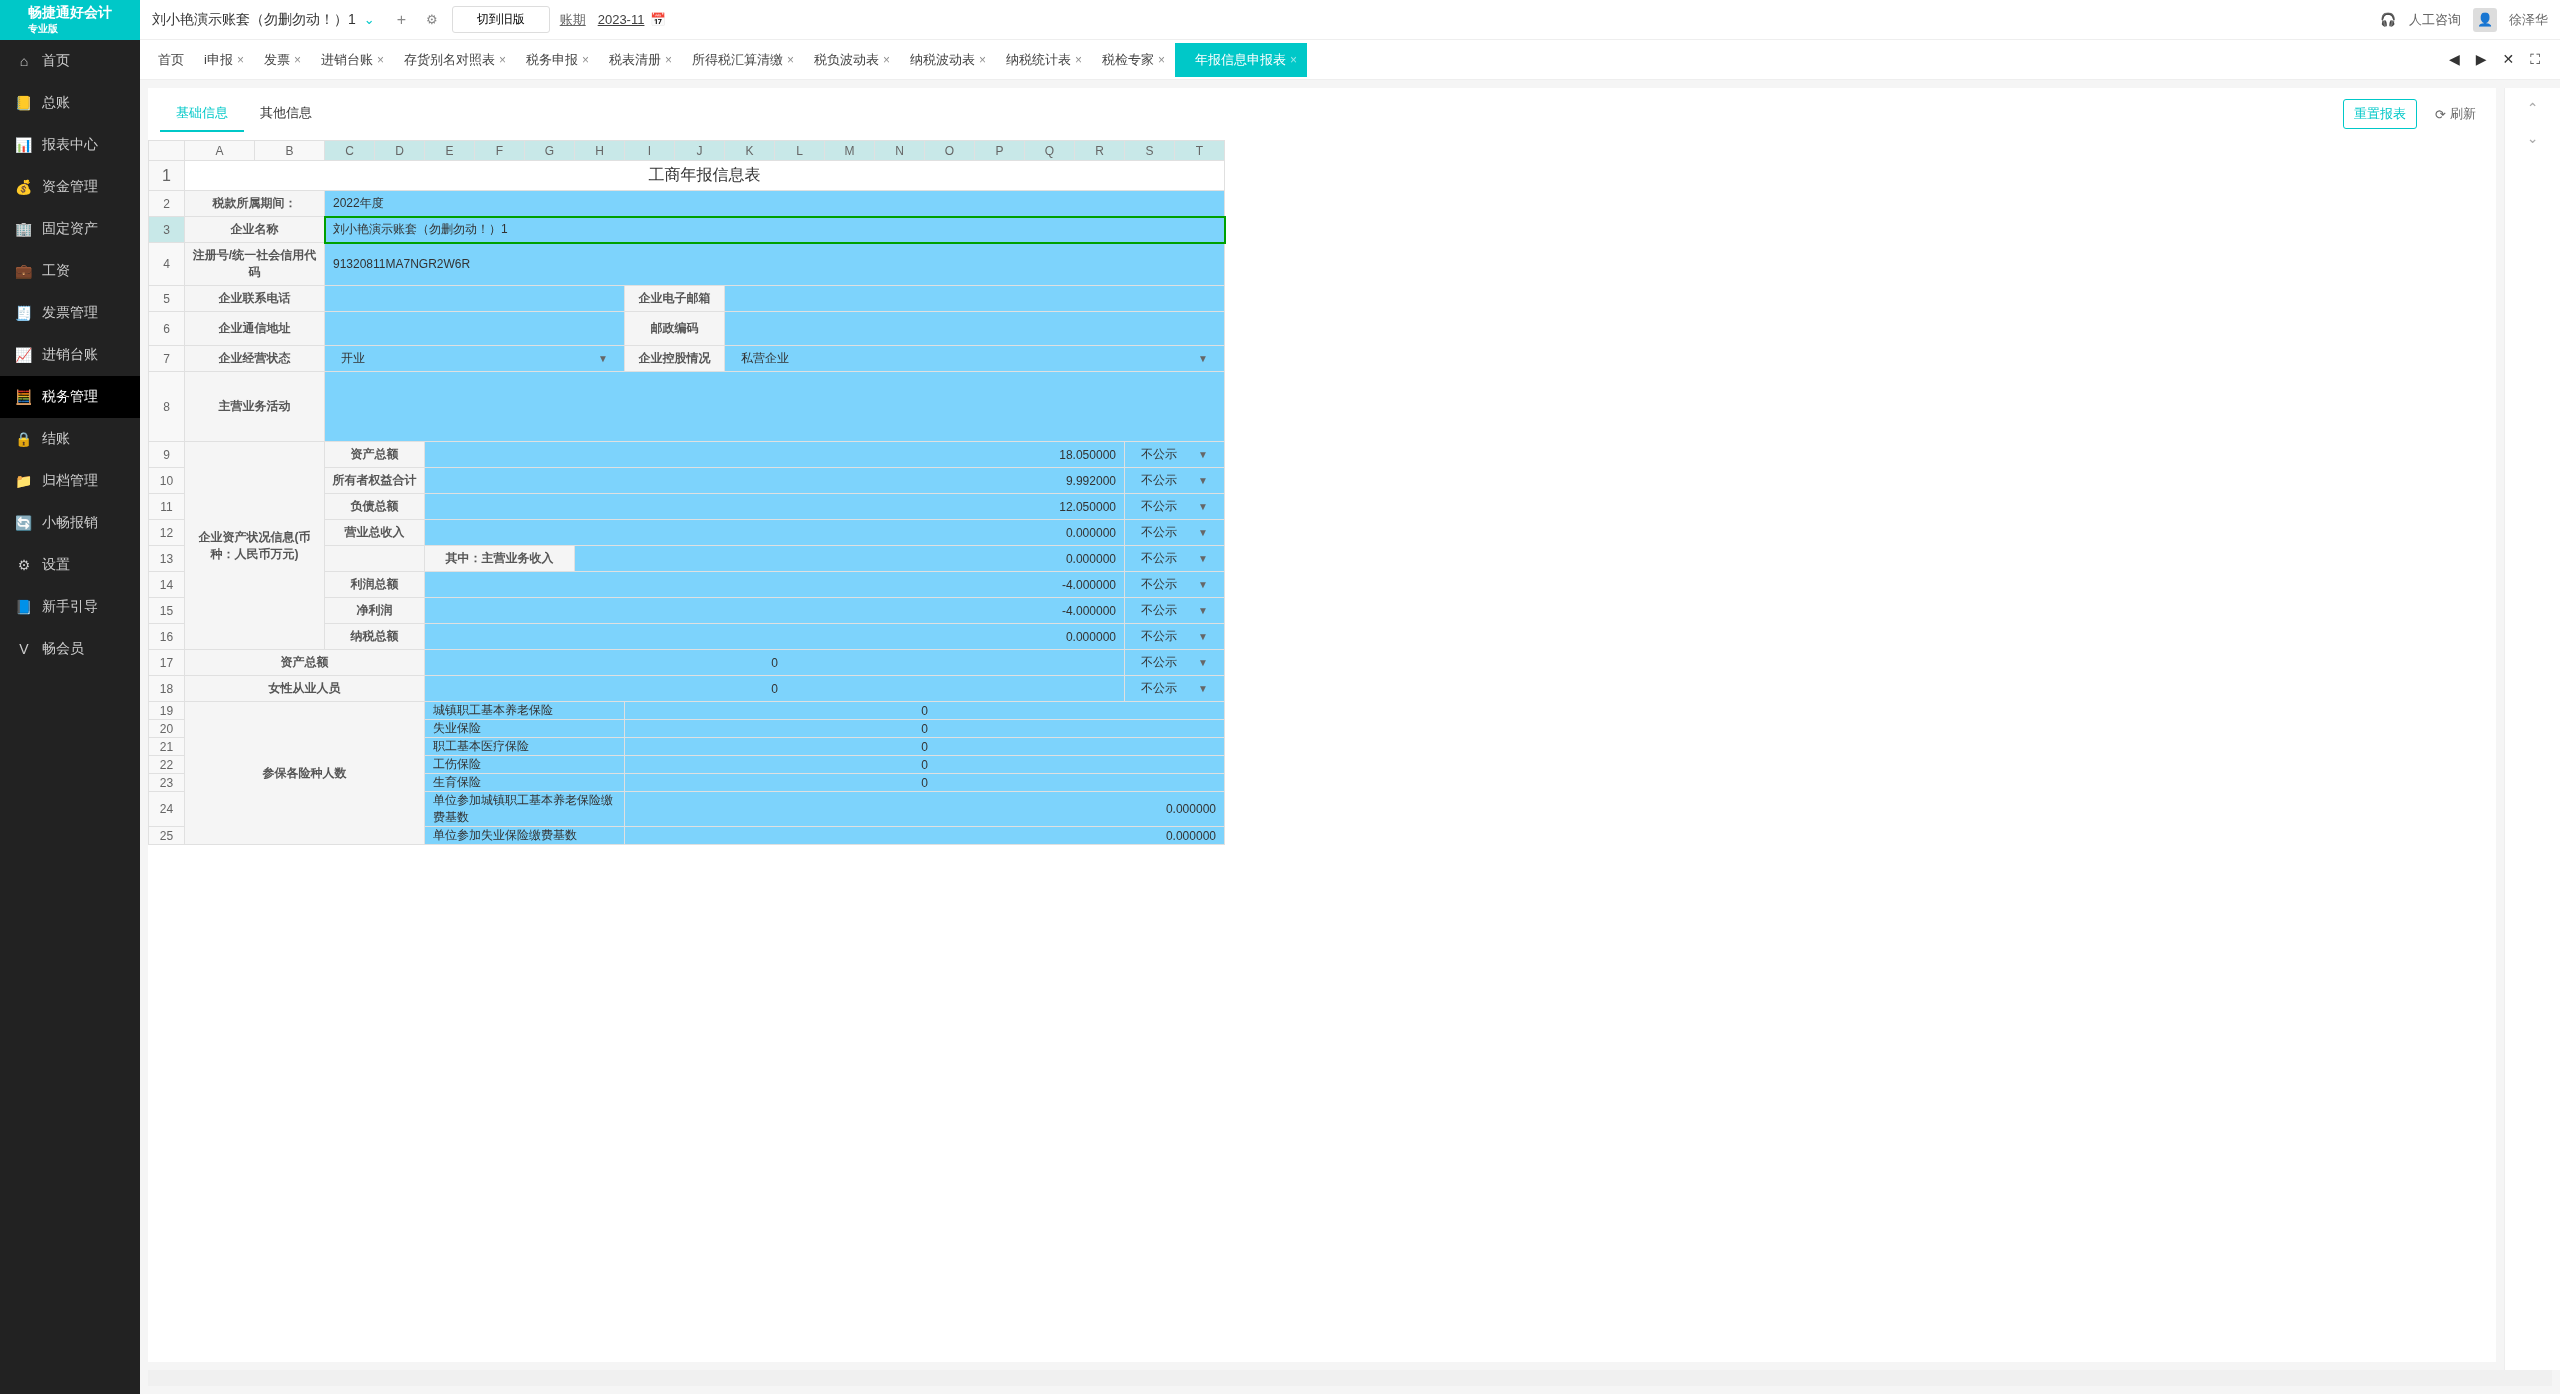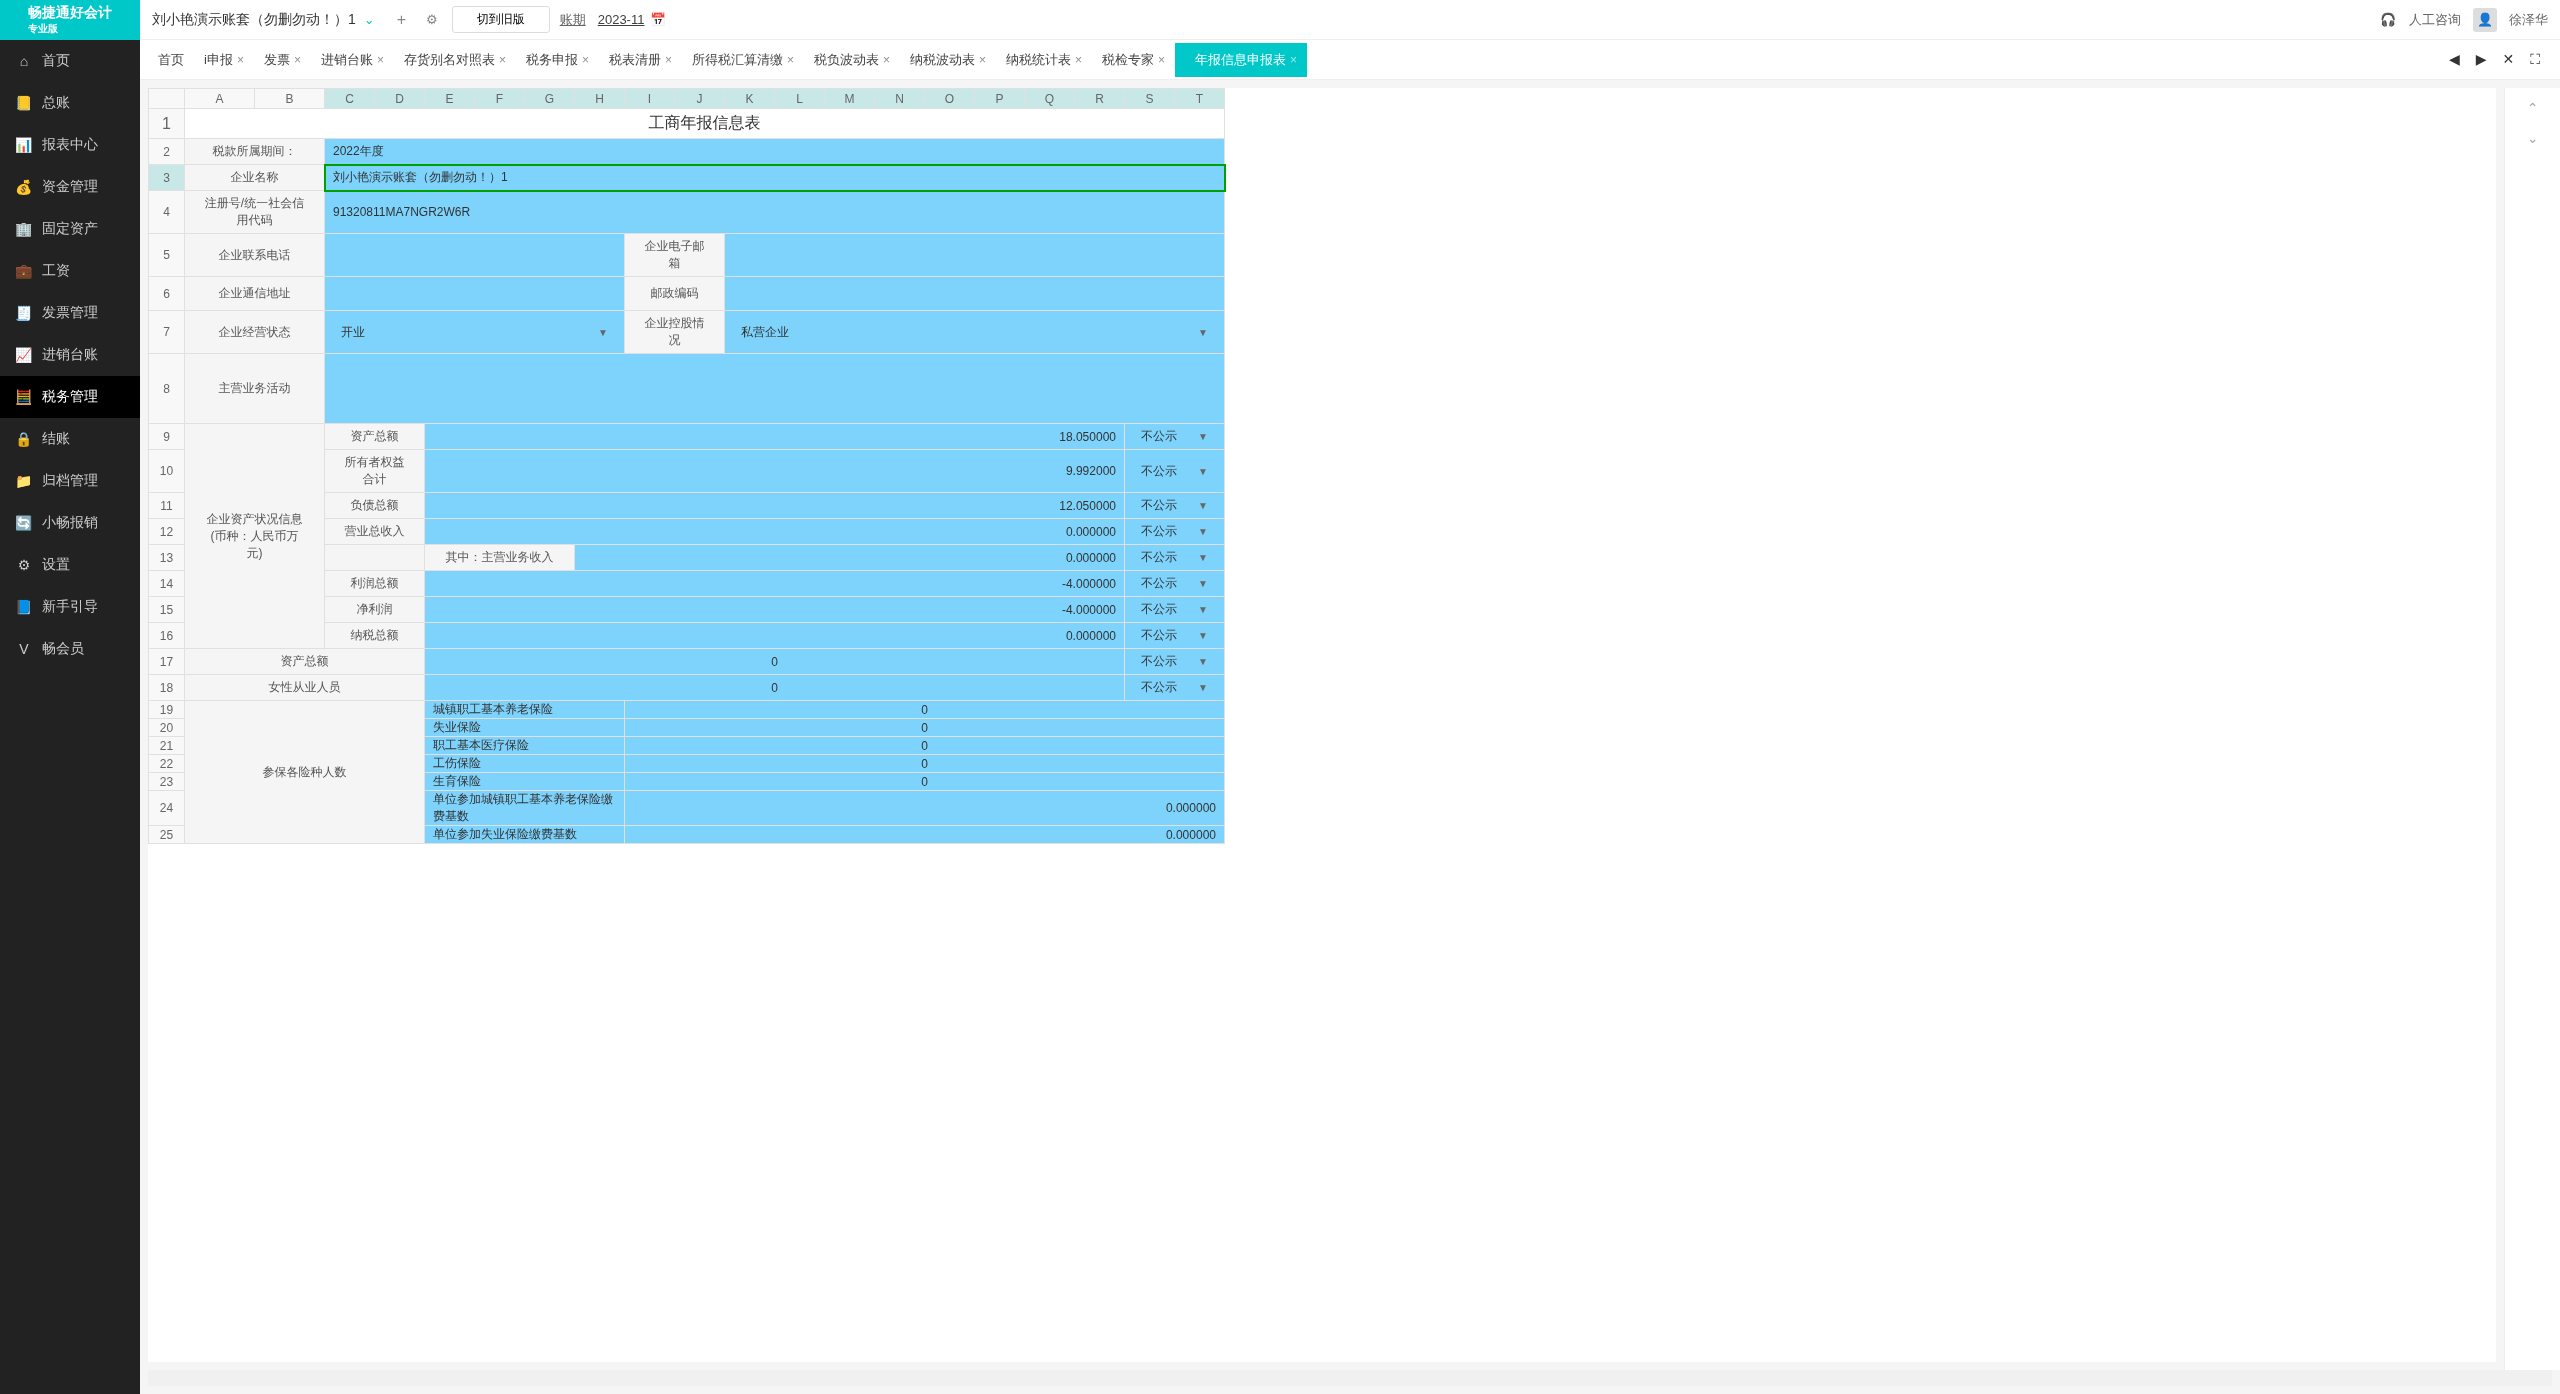--- a/index.html
+++ b/index.html
@@ -42,21 +42,21 @@
 .btn-refresh { color: #666; background: #fff; border: none; padding: 5px 8px; cursor: pointer; font-size: 13px; display: flex; align-items: center; gap: 4px; }
 
 
 .sheet-wrap { flex: 1; overflow: auto; position: relative; }
 .grid { border-collapse: collapse; table-layout: fixed; }
 .grid th, .grid td { border: 1px solid #e0e0e0; font-size: 12px; }
 .col-head th { background: #f8f8f8; font-weight: normal; color: #666; height: 20px; text-align: center; }
 .row-head { background: #f8f8f8; text-align: center; color: #666; width: 36px; }
 .row-head.sel { background: #c8e8e8; }
 .col-head th.sel-range { background: #c8e8e8; }
-.label-cell { background: #f5f5f5; text-align: center; padding: 4px 18px; color: #555; }
+.label-cell { background: #f5f5f5; text-align: center; padding: 4px 6px; color: #555; font-weight: bold; }
 .data-cell { background: #7dd3fc; padding: 0 8px; }
 .data-cell.right { text-align: right; }
 .data-cell.center { text-align: center; }
 .sel-cell { outline: 2px solid #00a000; outline-offset: -1px; }
 .dd-cell { display: flex; justify-content: space-between; align-items: center; padding: 0 8px; }
 .dd-arrow { font-size: 10px; color: #666; }
 .title-row td { text-align: center; font-size: 16px; height: 28px; padding: 4px; }
 
 
 .year-rail { width: 56px; background: #fff; border-left: 1px solid #eee; display: flex; flex-direction: column; align-items: center; padding: 8px 0; gap: 6px; margin-top: 8px; }
@@ -219,20 +219,33 @@
       <div class="tabs-ctrl">
         <span>◀</span>
         <span>▶</span>
         <span>✕</span>
         <span>⛶</span>
       </div>
     </div>
 
     <div class="content">
       <div class="sheet-area">
+        <div class="subtabs-row">
+          <div id="subtab-items" style="display:flex;">
+              <div class="subtab active">基础信息</div>
+              <div class="subtab">其他信息</div>
+            </div>
+          <div class="actions">
+            <button class="btn-reset">重置报表</button>
+            <button class="btn-refresh">
+              <span>⟳</span>
+              <span>刷新</span>
+            </button>
+          </div>
+        </div>
 
         <div class="sheet-wrap">
           <table class="grid" id="grid">
               <tbody>
                 <tr class="col-head">
                   <th class="" style="width:36px"></th>
                   <th class="" style="width:70px">A</th>
                   <th class="" style="width:70px">B</th>
                   <th class=" sel-range" style="width:50px">C</th>
                   <th class=" sel-range" style="width:50px">D</th>

